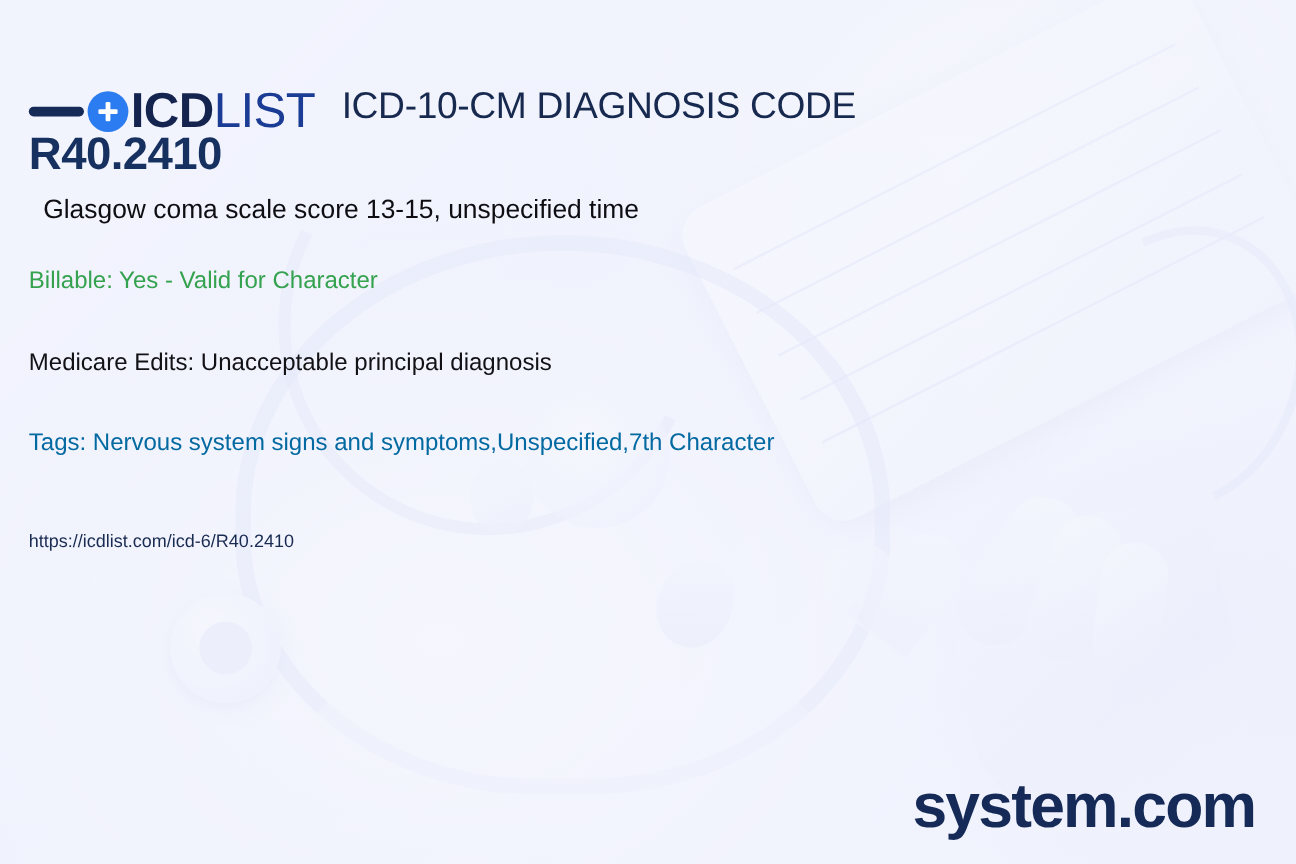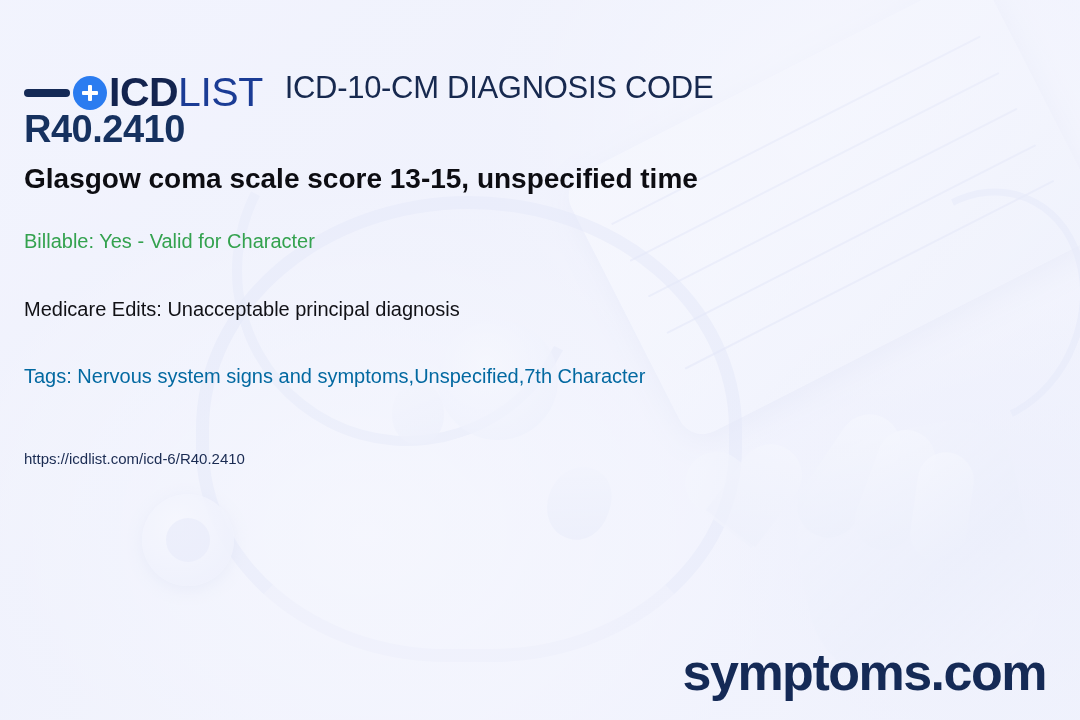--- a/index.html
+++ b/index.html
@@ -286,24 +286,24 @@
   }
   .code-title {
     font-size: 38px;
     font-weight: bold;
     color: #16315f;
     letter-spacing: -0.5px;
     margin: 0 0 12px 0;
     line-height: 1.05;
   }
   .code-desc {
-    font-size: 28px;
-    font-weight: bold;
+    font-size: 22px;
+    font-weight: normal;
     color: #0d0d12;
-    margin: 0 0 34px 0;
+    margin: 0 0 34px 12px;
     line-height: 1.2;
   }
   .billable {
     font-size: 20px;
     font-weight: normal;
     color: #34a24f;
     margin: 0 0 44px 0;
     line-height: 1.2;
   }
   .medicare {
@@ -382,15 +382,15 @@
 
   <div class="content">
     <h1 class="code-title">R40.2410</h1>
     <div class="code-desc">Glasgow coma scale score 13-15, unspecified time</div>
     <div class="billable">Billable: Yes - Valid for Character</div>
     <div class="medicare">Medicare Edits: Unacceptable principal diagnosis</div>
     <div class="tags">Tags: Nervous system signs and symptoms,Unspecified,7th Character</div>
     <div class="url">https://icdlist.com/icd-6/R40.2410</div>
   </div>
 
-  <div class="watermark">symptoms.com</div>
+  <div class="watermark">system.com</div>
 
 </div>
 
 </body></html>

